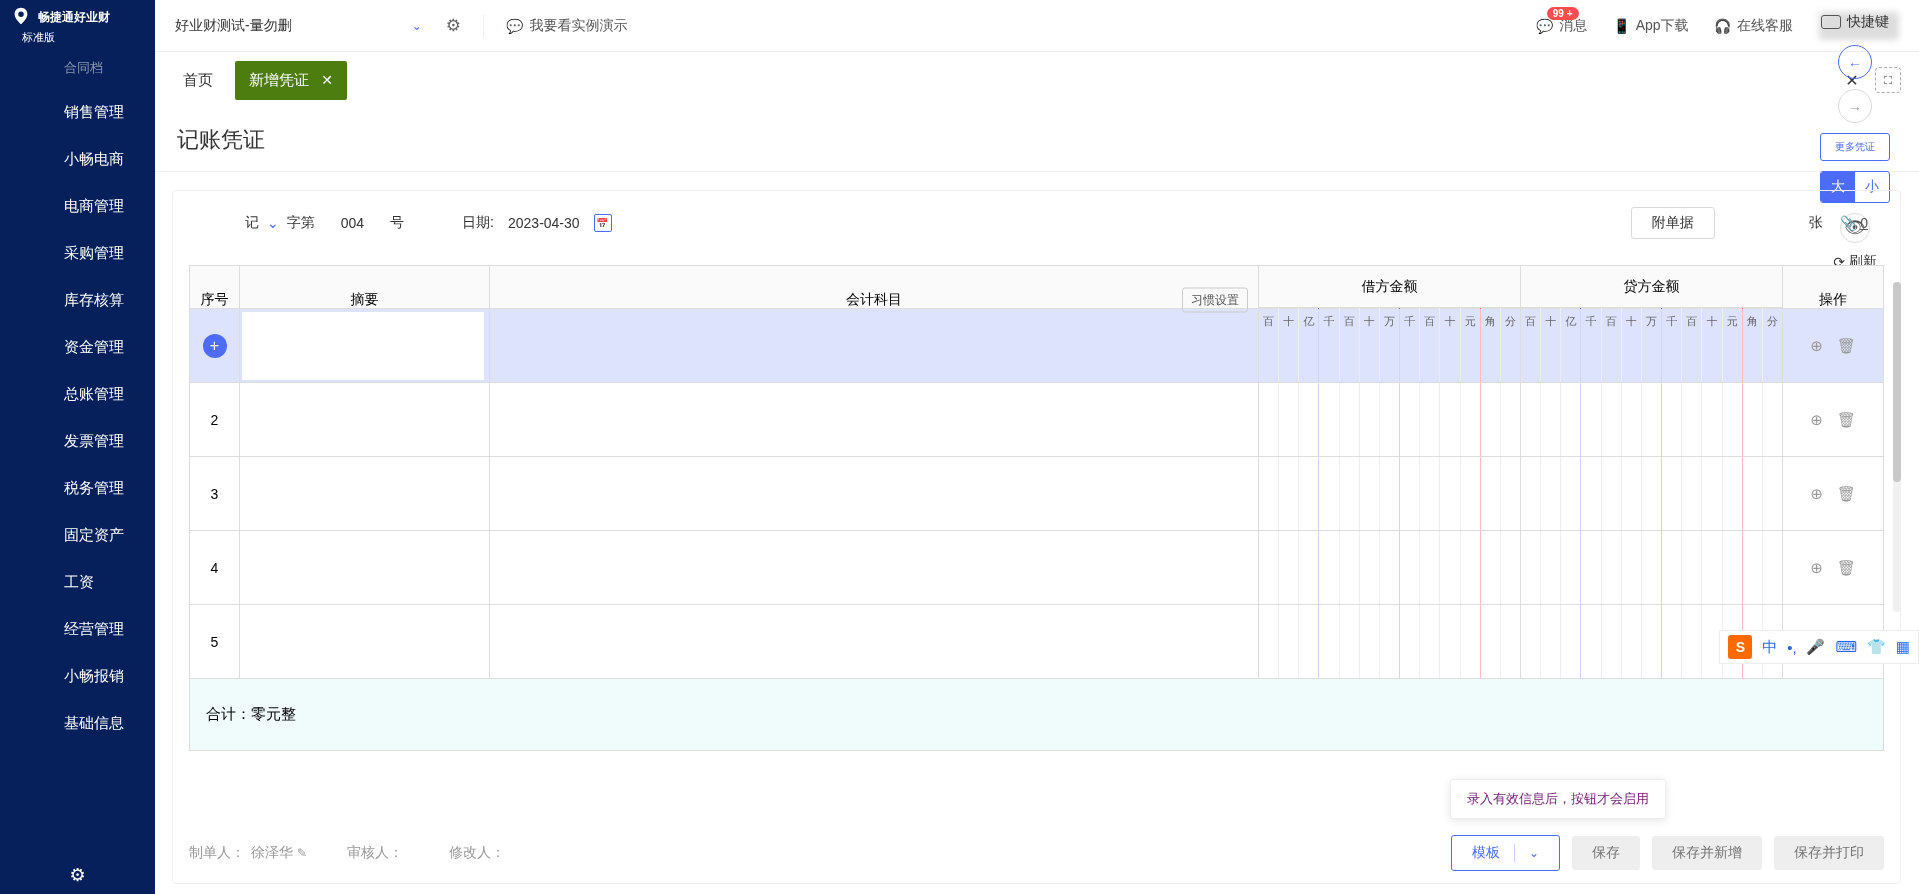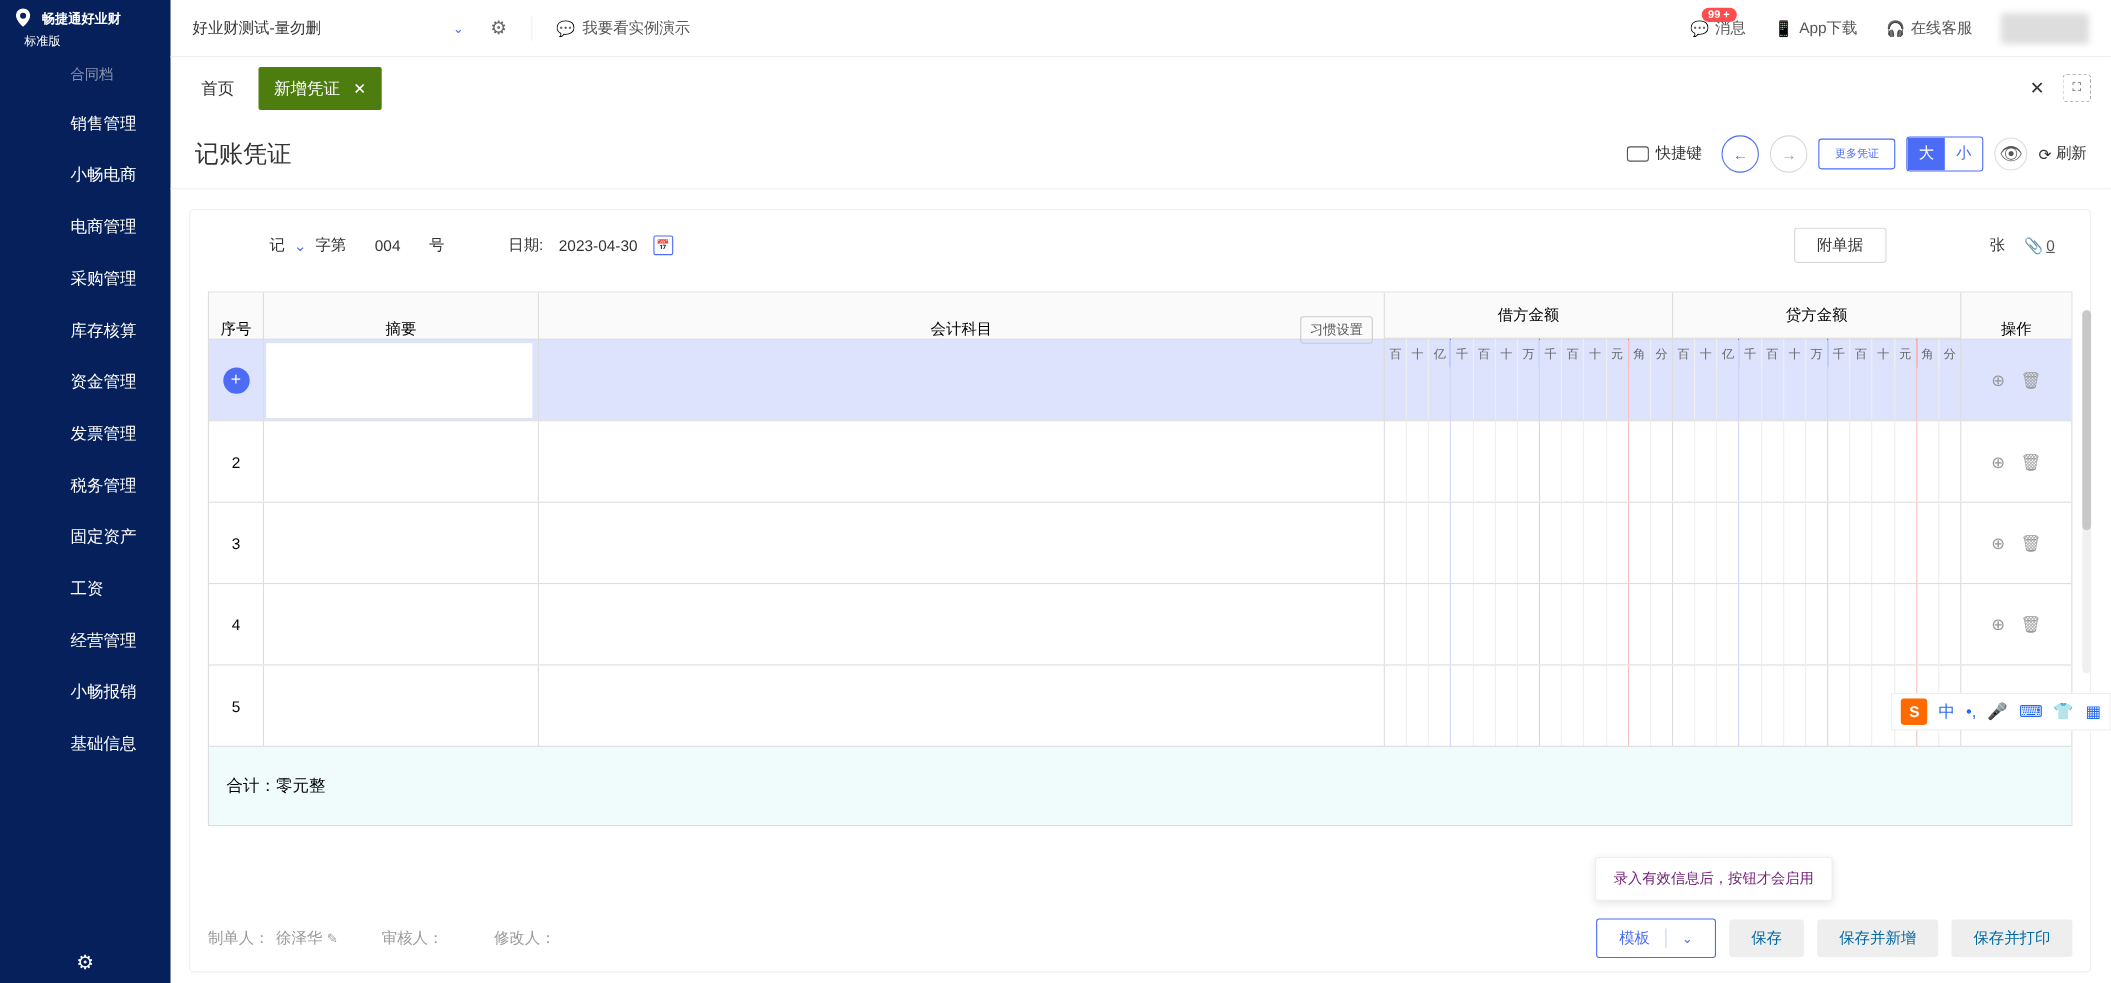--- a/index.html
+++ b/index.html
@@ -33,21 +33,21 @@
 .tab { padding: 10px 22px; font-size: 15px; color: #333; cursor: pointer; }
 .tab.active { background: #4d7c0f; color: #fff; border-radius: 2px; padding: 10px 14px; }
 .tab-close { margin-left: 8px; font-size: 14px; }
 .tab-right { margin-left: auto; display: flex; align-items: center; gap: 10px; padding-right: 18px; }
 .tab-x { width: 26px; height: 26px; display: flex; align-items: center; justify-content: center; font-size: 16px; color: #333; }
 .fullscreen-btn { width: 26px; height: 26px; border: 1px dashed #aaa; border-radius: 4px; display: flex; align-items: center; justify-content: center; font-size: 11px; color: #333; }
 
 
 .page-header { position: absolute; left: 155px; top: 108px; right: 0; height: 64px; display: flex; align-items: center; padding: 0 22px; border-bottom: 1px solid #f0f0f0; }
 .page-title { font-size: 22px; color: #333; }
-.hdr-right { margin-left: auto; display: flex; align-items: center; gap: 10px; }
+.hdr-right { margin-left: auto; display: flex; align-items: center; gap: 10px; flex-direction: column; }
 .shortcut-btn { display: flex; align-items: center; gap: 6px; font-size: 14px; color: #333; padding: 4px 8px; }
 .kbd-icon { width: 20px; height: 14px; border: 1.5px solid #555; border-radius: 3px; position: relative; }
 .nav-circle { width: 34px; height: 34px; border: 1px solid #d9d9d9; border-radius: 50%; display: flex; align-items: center; justify-content: center; font-size: 14px; color: #999; }
 .nav-circle.active { border-color: #4c6cf5; color: #4c6cf5; }
 .more-vouchers { border: 1px solid #4c6cf5; color: #4c6cf5; padding: 6px 14px; font-size: 10px; border-radius: 3px; }
 .size-toggle { display: flex; border: 1px solid #4c6cf5; border-radius: 3px; overflow: hidden; font-size: 14px; }
 .size-toggle span { padding: 6px 10px; }
 .size-big { background: #4c6cf5; color: #fff; }
 .size-small { color: #4c6cf5; }
 .eye-btn { font-size: 17px; color: #555; border: 1px solid #ddd; border-radius: 50%; width: 30px; height: 30px; display:flex; align-items:center; justify-content:center; }
@@ -100,21 +100,21 @@
 
 
 .footer { position: absolute; left: 16px; right: 16px; bottom: 12px; display: flex; align-items: center; font-size: 14px; color: #999; }
 .footer .lbl { margin-right: 6px; }
 .footer .grp { margin-right: 40px; display: flex; align-items: center; }
 .edit-pen { margin-left: 4px; font-size: 12px; }
 .footer-btns { margin-left: auto; display: flex; gap: 12px; align-items: center; position: relative; }
 .btn { padding: 8px 20px; border-radius: 3px; font-size: 14px; }
 .btn-tpl { border: 1px solid #4c6cf5; color: #4c6cf5; display: flex; align-items: center; }
 .btn-tpl-divider { width: 1px; height: 18px; background: #c5d0f9; margin: 0 14px; }
-.btn-disabled { background: #eee; color: #0369a1; cursor: not-allowed; }
+.btn-disabled { background: #eee; color: #737373; cursor: not-allowed; }
 .tip-pop { position: absolute; bottom: 52px; right: 218px; background: #fff; border: 1px solid #eee; box-shadow: 0 2px 8px rgba(0,0,0,.1); padding: 10px 16px; font-size: 13px; color: #701a75; border-radius: 3px; white-space: nowrap; }
 
 
 .vscroll { position: absolute; right: 18px; top: 282px; width: 8px; height: 330px; background: #f0f0f0; border-radius: 4px; }
 .vscroll-thumb { position: absolute; top: 0; width: 8px; height: 200px; background: #c8c8c8; border-radius: 4px; }
 
 
 .ime-bar { position: absolute; right: 0; top: 630px; display: flex; align-items: center; gap: 10px; background: #fff; border: 1px solid #eee; padding: 4px 8px; font-size: 15px; }
 .ime-s { width: 24px; height: 24px; background: #ff6a00; color: #fff; font-weight: bold; display: flex; align-items: center; justify-content: center; border-radius: 3px; font-size: 14px; }
 .ime-ico { color: #2468f2; font-size: 15px; }
@@ -133,20 +133,21 @@
   </div>
   <div class="sidebar-version">标准版</div>
   <div class="sidebar-items">
     <div class="sidebar-item cut">合同档</div>
     <div class="sidebar-item">销售管理</div>
     <div class="sidebar-item">小畅电商</div>
     <div class="sidebar-item">电商管理</div>
     <div class="sidebar-item">采购管理</div>
     <div class="sidebar-item">库存核算</div>
     <div class="sidebar-item">资金管理</div>
+    <div class="sidebar-item">总账管理</div>
     <div class="sidebar-item">发票管理</div>
     <div class="sidebar-item">税务管理</div>
     <div class="sidebar-item">固定资产</div>
     <div class="sidebar-item">工资</div>
     <div class="sidebar-item">经营管理</div>
     <div class="sidebar-item">小畅报销</div>
     <div class="sidebar-item">基础信息</div>
   </div>
   <div class="sidebar-gear">⚙</div>
 </div>

